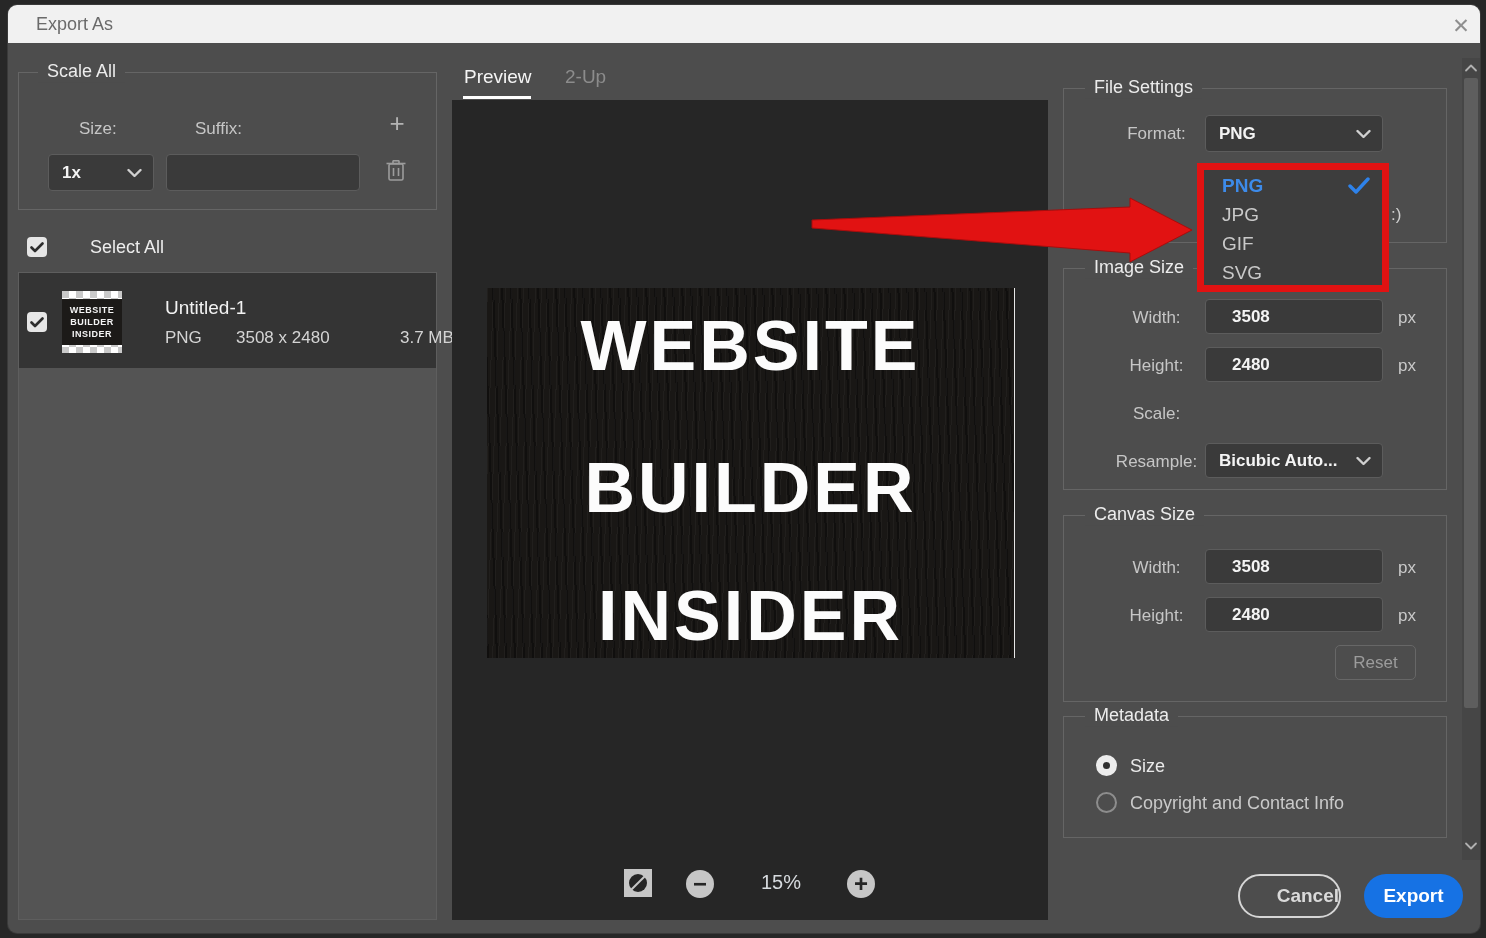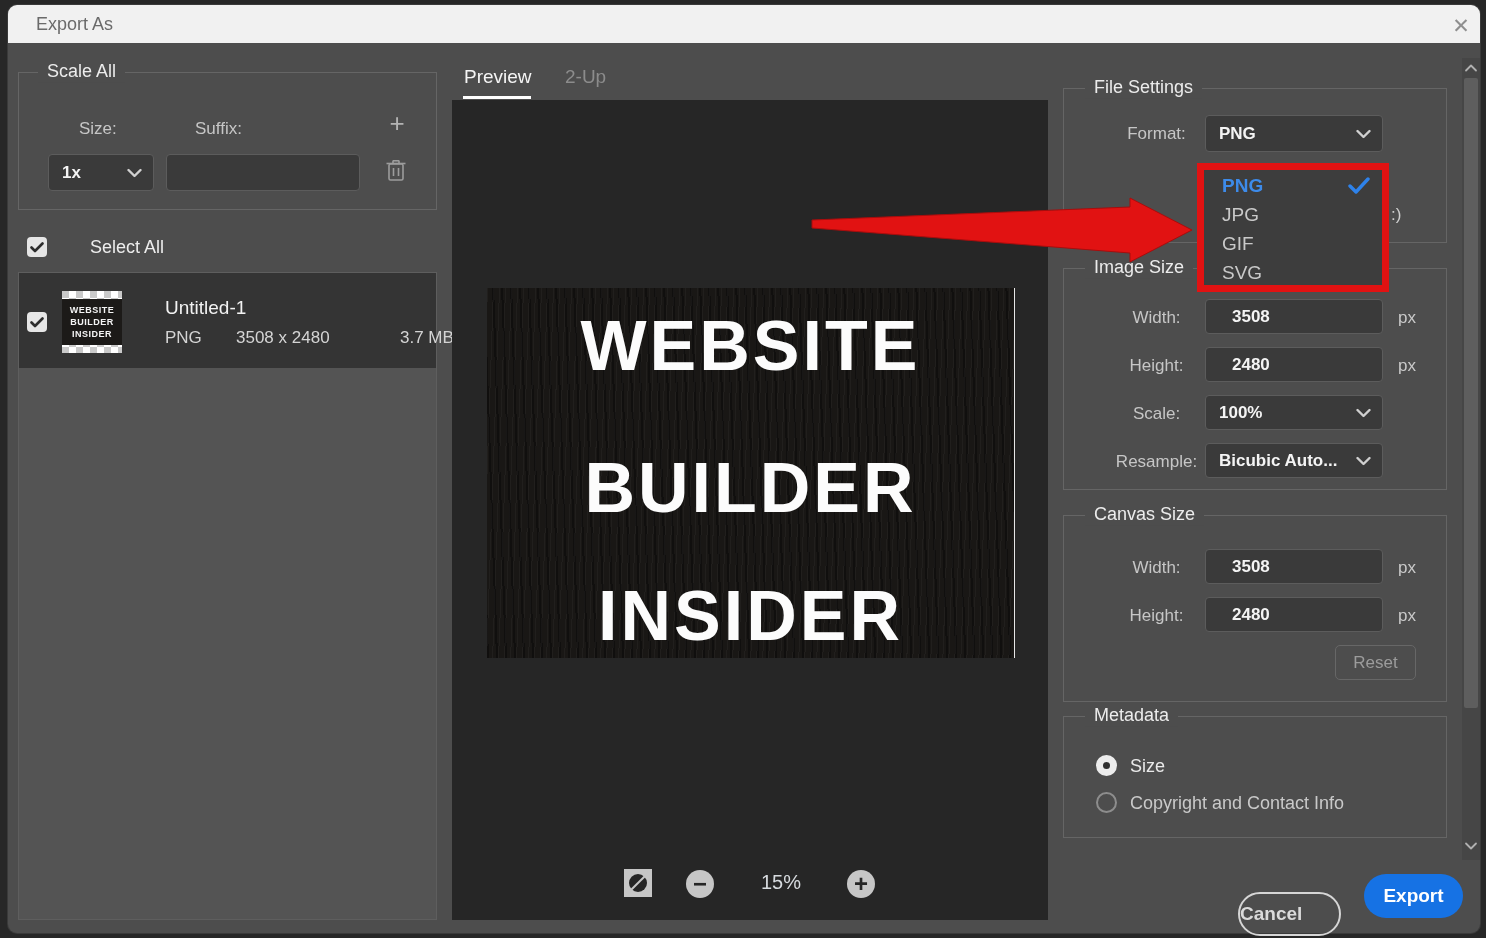--- a/index.html
+++ b/index.html
@@ -54,21 +54,21 @@
   .fit-icon .circ { position:absolute; left:5px; top:5px; width:18px; height:18px; border-radius:50%; background:#262626; }
   .fit-icon .slash { position:absolute; left:-2px; top:13px; width:32px; height:2px; background:#c6c6c6; transform:rotate(-45deg); }
 
   
   .red-box { left:1197px; top:163px; width:192px; height:129px; border:7px solid #e11212; background:#3d3d3d; z-index:30; }
   .menu-item { position:absolute; left:18px; height:29px; display:flex; align-items:center; font-size:19px; color:#c9c9c9; cursor:pointer; width:140px; }
   .menu-item.sel { color:#3d8bea; font-weight:700; }
 
   
   .btn-reset { left:1335px; top:645px; width:81px; height:35px; border:1px solid #676767; border-radius:5px; background:transparent; color:#9c9c9c; font-size:17px; text-align:center; line-height:33px; cursor:pointer; }
-  .btn-cancel { left:1238px; top:892px; width:103px; height:44px; border:2px solid #d6d6d6; border-radius:22px; color:#dadada; font-size:19px; font-weight:700; text-align:left; line-height:40px; cursor:pointer; }
+  .btn-cancel { left:1238px; top:874px; width:103px; height:44px; border:2px solid #d6d6d6; border-radius:22px; color:#dadada; font-size:19px; font-weight:700; text-align:right; line-height:40px; cursor:pointer; }
   .btn-export { left:1364px; top:874px; width:99px; height:44px; border-radius:22px; background:#1672e4; color:#ffffff; font-size:19px; font-weight:700; text-align:center; line-height:44px; cursor:pointer; }
 
   
   .radio { position:absolute; width:21px; height:21px; border-radius:50%; cursor:pointer; }
   .radio.on { background:#ececec; }
   .radio.on::after { content:""; position:absolute; left:7px; top:7px; width:7px; height:7px; border-radius:50%; background:#2f2f2f; }
   .radio.off { border:2px solid #8d8d8d; }
   .radio-lbl { position:absolute; font-size:18px; white-space:nowrap; }
 
   
@@ -193,26 +193,20 @@
 
   <div class="abs fset" style="left:1063px; top:268px; width:384px; height:222px;"></div>
   <span class="legend" style="left:1085px; top:268px;">Image Size</span>
   <span class="lbl r" style="left:1060px; top:308px; width:135px;">Width:</span>
   <input class="ctl" style="left: 1205px; top: 299px; width: 178px; height: 35px;" value="3508">
   <span class="unit" style="left:1398px; top:308px;">px</span>
   <span class="lbl r" style="left:1060px; top:356px; width:135px;">Height:</span>
   <input class="ctl" style="left: 1205px; top: 347px; width: 178px; height: 35px;" value="2480">
   <span class="unit" style="left:1398px; top:356px;">px</span>
   <span class="lbl r" style="left:1060px; top:404px; width:135px;">Scale:</span>
-  <div class="ctl" style="left:1205px; top:395px; width:178px; height:35px;">
-    <span class="val">100%</span>
-    <svg class="chev" width="15" height="9" viewBox="0 0 15 9">
-        <polyline points="1.5,1.5 7.5,7.5 13.5,1.5" fill="none" stroke="#d0d0d0" stroke-width="2.4" stroke-linecap="round" stroke-linejoin="round"></polyline>
-      </svg>
-  </div>
   <span class="lbl r" style="left:1060px; top:452px; width:135px;">Resample:</span>
   <div class="ctl" style="left:1205px; top:443px; width:178px; height:35px;">
     <span class="val">Bicubic Auto...</span>
     <svg class="chev" width="15" height="9" viewBox="0 0 15 9">
         <polyline points="1.5,1.5 7.5,7.5 13.5,1.5" fill="none" stroke="#d0d0d0" stroke-width="2.4" stroke-linecap="round" stroke-linejoin="round"></polyline>
       </svg>
   </div>
 
   <div class="abs fset" style="left:1063px; top:515px; width:384px; height:187px;"></div>
   <span class="legend" style="left:1085px; top:515px;">Canvas Size</span>

